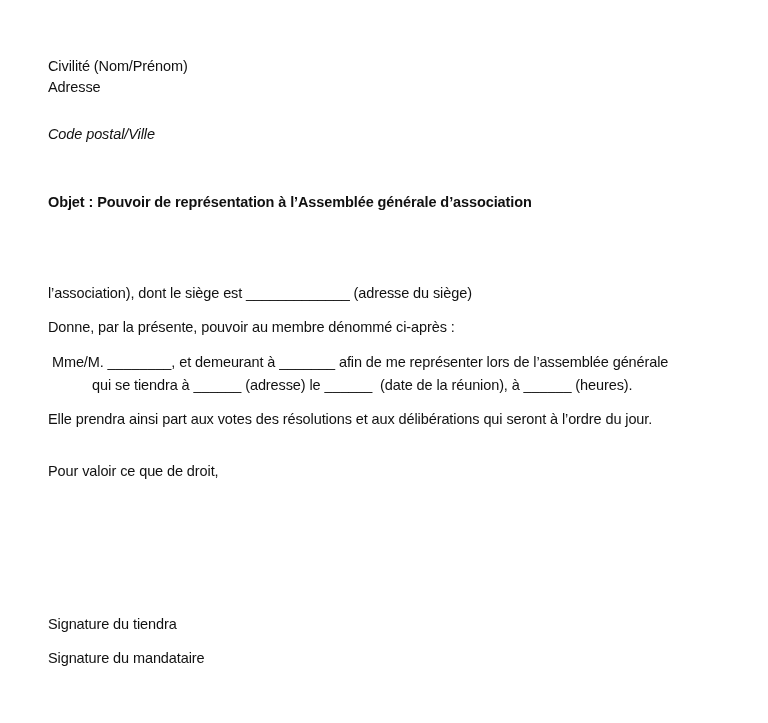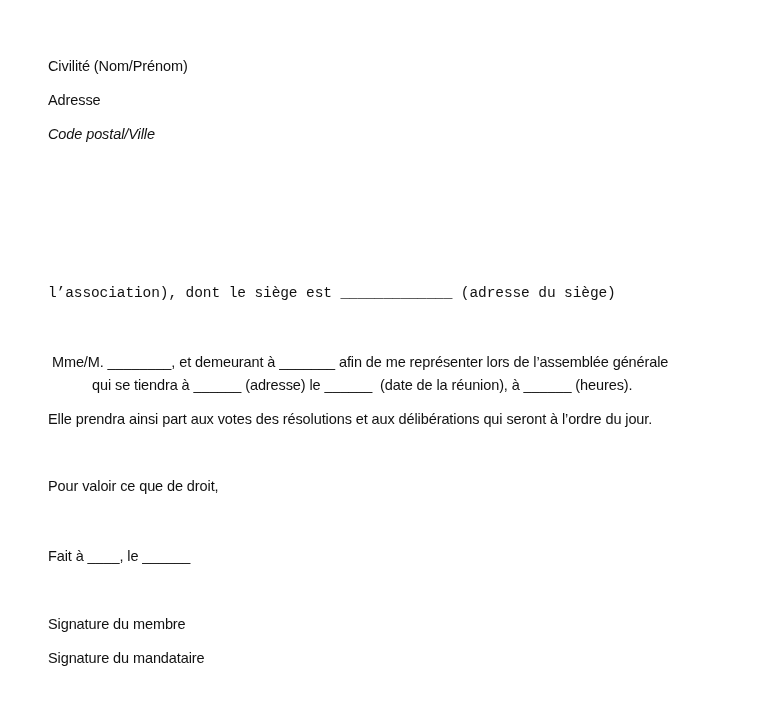--- a/index.html
+++ b/index.html
@@ -29,31 +29,32 @@
       line-height: 18px;
       letter-spacing: -0.1px;
     }
     .bold { font-weight: bold; }
   </style>
 </head>
 <body>
 
 <div class="page">
   <div class="line" style="top:57px;">Civilité (Nom/Prénom)</div>
-  <div class="line" style="top:91px;">Adresse</div>
+  <div class="line" style="top:78px;">Adresse</div>
   <div class="line" style="top:125px;font-style:italic;">Code postal/Ville</div>
 
+  <div class="line bold" style="top:193px;">Objet : Pouvoir de représentation à l’Assemblée générale d’association</div>
 
-  <div class="line" style="top:284px;font-family:Liberation Mono, monospace;">l’association), dont le siège est _____________ (adresse du siège)</div>
+  <div class="line" style="top:284px;">l’association), dont le siège est _____________ (adresse du siège)</div>
 
+  <div class="line" style="top:318px;">Donne, par la présente, pouvoir au membre dénommé ci-après :</div>
 
   <div class="line" style="top:353px;"> Mme/M. ________, et demeurant à _______ afin de me représenter lors de l’assemblée générale</div>
   <div class="line" style="top:376px;margin-left:44px;">qui se tiendra à ______ (adresse) le ______  (date de la réunion), à ______ (heures).</div>
 
   <div class="line" style="top:410px;text-align:center;">Elle prendra ainsi part aux votes des résolutions et aux délibérations qui seront à l’ordre du jour.</div>
 
-  <div class="line" style="top:477px;text-align:center;">Pour valoir ce que de droit,</div>
+  <div class="line" style="top:462px;text-align:center;">Pour valoir ce que de droit,</div>
 
-  <div class="line" style="top:547px;">Fait à ____, le ______</div>
 
-  <div class="line" style="top:615px;">Signature du membre</div>
+  <div class="line" style="top:615px;">Signature du tiendra</div>
   <div class="line" style="top:649px;text-align:right;">Signature du mandataire</div>
 </div>
 
 </body></html>

